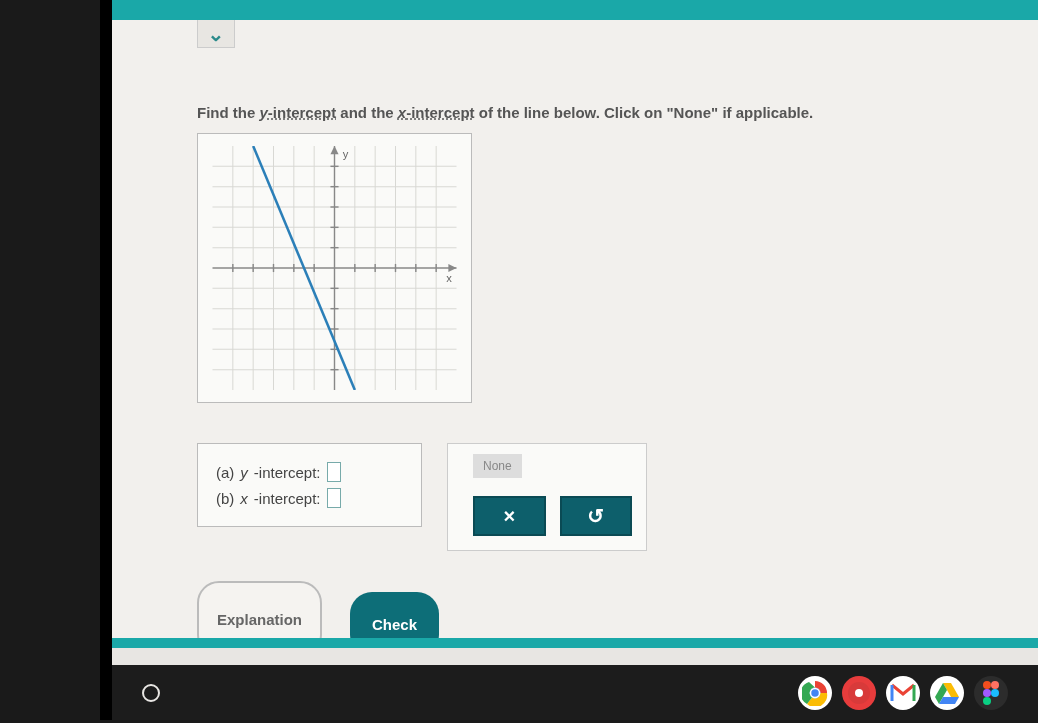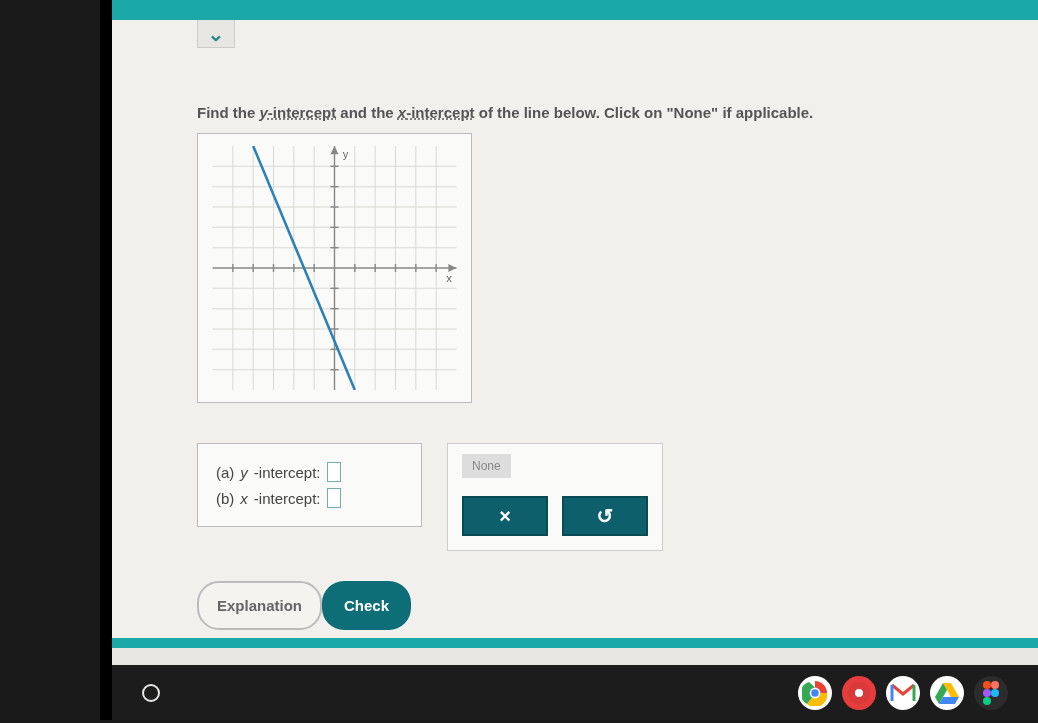--- a/index.html
+++ b/index.html
@@ -94,22 +94,22 @@
     .slot {
       width: 14px;
       height: 20px;
       border: 1px solid #7aa;
       display: inline-block;
       background: #fff;
     }
     .tools-box {
       border: 1px solid #ccc;
       background: #fafaf8;
-      padding: 10px 14px 14px 14px;
-      width: 216px;
+      padding: 10px 14px 14px 25px;
+      width: 200px;
     }
     .none-btn {
       display: inline-block;
       background: #ddd;
       color: #888;
       font-size: 12px;
       padding: 5px 10px;
       margin-bottom: 18px;
       cursor: pointer;
     }
@@ -125,42 +125,43 @@
       display: flex;
       align-items: center;
       justify-content: center;
       font-size: 20px;
       font-weight: bold;
       cursor: pointer;
       border: 2px solid #0a4a54;
     }
     .bottom-actions {
       display: flex;
-      gap: 0;
+      gap: 28px;
       margin-top: 8px;
     }
     .btn-outline {
       border: 2px solid #bbb;
       background: #f5f3f0;
       color: #666;
       padding: 8px 18px;
       border-radius: 22px;
       font-size: 15px;
       font-weight: bold;
       cursor: pointer;
     }
     .btn-primary {
       background: #0d6e78;
       color: #fff;
-      padding: 16px 22px;
+      padding: 24px 22px;
       border-radius: 22px;
       font-size: 15px;
       font-weight: bold;
       border: none;
       cursor: pointer;
+      margin-top: 11px;
     }
     .footer-bar {
       position: absolute;
       bottom: 72px;
       left: 0;
       width: 100%;
       height: 10px;
       background: #1aa8a8;
     }
     .below-footer {

